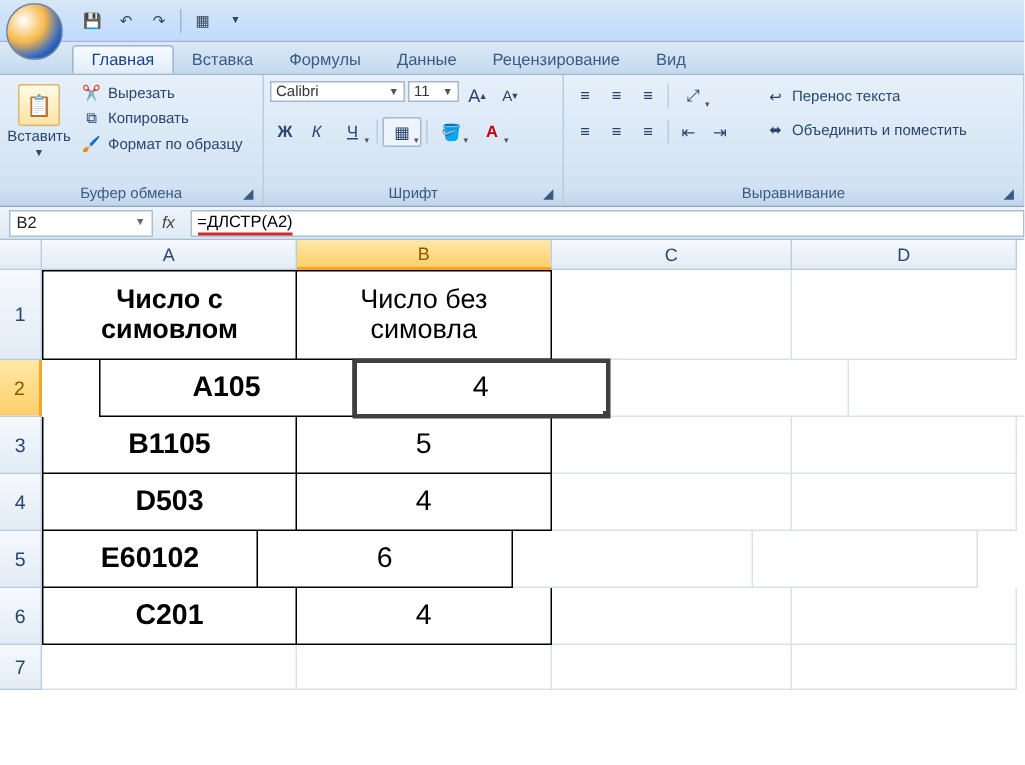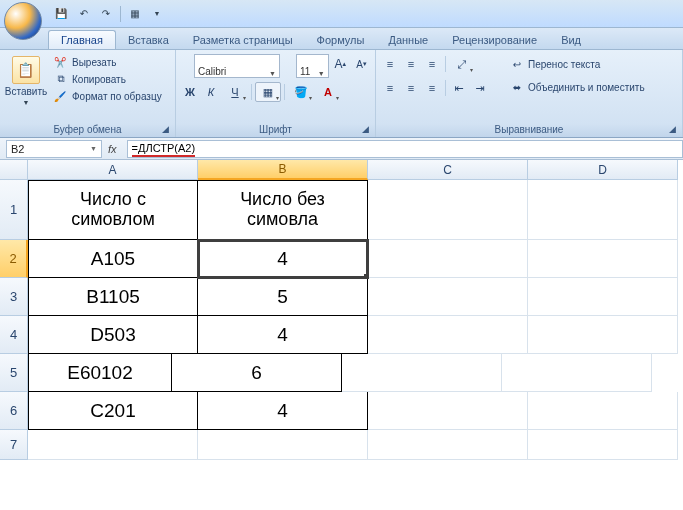--- a/index.html
+++ b/index.html
@@ -22,21 +22,21 @@
   .ribbon { height:88px; background:linear-gradient(#e6f0fa,#d2e2f3 85%,#c1d5eb); display:flex; border-bottom:1px solid #8ba6c4;}
   .group { border-right:1px solid #b8cde2; display:flex; flex-direction:column; justify-content:space-between; padding:2px 4px 0;}
   .group-body{flex:1; display:flex; align-items:flex-start; gap:3px; padding-top:2px;}
   .group-title{font-size:10px; color:#3b5a82; text-align:center; padding:1px 0 2px; position:relative;}
   .group-title .dlg{position:absolute; right:2px; top:1px; font-size:9px; color:#3b5a82;}
   .big-btn{display:flex; flex-direction:column; align-items:center; justify-content:center; width:44px; gap:2px; font-size:10px; color:#2a466e; padding:2px;}
   .big-icon{width:28px;height:28px;border:1px solid #e4b569;background:linear-gradient(#fffbe6,#fbe3a5);border-radius:2px;display:flex;align-items:center;justify-content:center;font-size:14px;}
   .small-stack{display:flex;flex-direction:column;gap:1px;}
   .small-btn{display:flex;align-items:center;gap:4px;font-size:10px;color:#2a466e;padding:1px 3px;white-space:nowrap;}
   .mini-icon{width:14px;height:14px;display:inline-flex;align-items:center;justify-content:center;font-size:10px;}
-  .combo{height:24px;background:#fff;border:1px solid #a4b7cd;font-size:10px;display:flex;align-items:flex-end;padding:0 3px;color:#333;margin-left:14px;}
+  .combo{height:14px;background:#fff;border:1px solid #a4b7cd;font-size:10px;display:flex;align-items:center;padding:0 3px;color:#333;}
   .combo .arrow{margin-left:auto;font-size:7px;color:#555;}
   .btnrow{display:flex;gap:1px;}
   .rbtn{width:20px;height:20px;border:1px solid transparent;display:flex;align-items:center;justify-content:center;font-size:11px;color:#2a466e;border-radius:2px;}
   .rbtn.split{width:26px;position:relative;}
   .rbtn.split::after{content:"▾";position:absolute;right:1px;bottom:0;font-size:6px;color:#555;}
   .rbtn.bd{border:1px solid #a4b7cd;background:#eef4fb;}
   .accent-a{color:#c00000;font-weight:bold;}
   .sep-v{width:1px;background:#b8cde2;margin:2px 2px;}
 
   
@@ -56,21 +56,21 @@
   .colhead.sel{background:linear-gradient(#ffe8a8,#ffcf69);border-bottom:2px solid #f5a623;color:#8a5a00;}
   .rowheads{position:absolute;left:0;top:20px;width:28px;}
   .rowhead{width:28px;background:linear-gradient(#f6f9fd,#e2ebf5);border-right:1px solid #b8cde2;border-bottom:1px solid #b8cde2;display:flex;align-items:center;justify-content:center;font-size:13px;color:#2a466e;}
   .rowhead.sel{background:linear-gradient(#ffe8a8,#ffcf69);border-right:2px solid #f5a623;color:#8a5a00;}
   .cells{position:absolute;left:28px;top:20px;}
   .row{display:flex;}
   .cell{border-right:1px solid #d8e2ec;border-bottom:1px solid #d8e2ec;display:flex;align-items:center;justify-content:center;font-size:19px;color:#000;background:#fff;overflow:hidden;}
   .cell.thead{font-size:18px;line-height:1.1;text-align:center;flex-direction:column;}
   .databorder{border-right:1px solid #000 !important;border-bottom:1px solid #000 !important;}
   .databorder-top{border-top:1px solid #000;}
-  .databorder-left{border-left:1px solid #000;}
+  .databorder-left{border-left:1px solid #000;font-weight:bold;}
   .sel-cell{outline:3px solid #3f3f3f; outline-offset:-2px; position:relative;}
   .sel-cell::after{content:"";position:absolute;right:-3px;bottom:-3px;width:6px;height:6px;background:#3f3f3f;}
 </style>
 </head>
 <body>
 
 <div class="titlebar">
   <div class="office-btn"></div>
   <div class="qa">
     <div class="qa-btn">💾</div>
@@ -78,21 +78,20 @@
     <div class="qa-btn">↷</div>
     <div class="qa-sep"></div>
     <div class="qa-btn">▦</div>
     <div class="qa-btn qa-drop">▼</div>
   </div>
 </div>
 
 <div class="tabs">
   <div class="tab active">Главная</div>
   <div class="tab">Вставка</div>
-  <div class="tab">Разметка страницы</div>
   <div class="tab">Формулы</div>
   <div class="tab">Данные</div>
   <div class="tab">Рецензирование</div>
   <div class="tab">Вид</div>
 </div>
 
 <div class="ribbon">
 
   <div class="group" style="width:176px">
     <div class="group-body">
@@ -221,21 +220,21 @@
           <div>симовлом</div>
         </div>
         <div class="cell databorder databorder-top thead" style="width: 170px; height: 60px;">
           <div>Число без</div>
           <div>симовла</div>
         </div>
         <div class="cell" style="width: 160px; height: 60px;"></div>
         <div class="cell" style="width: 150px; height: 60px;"></div>
       </div>
       <div class="row" style="height: 38px;">
-        <div class="cell databorder databorder-left" style="width: 170px; height: 38px;">A105</div>
+        <div class="cell databorder databorder-left" style="width: 170px; height: 38px; margin-left: 38px;">A105</div>
         <div class="cell databorder sel-cell" style="width: 170px; height: 38px;">4</div>
         <div class="cell" style="width: 160px; height: 38px;"></div>
         <div class="cell" style="width: 150px; height: 38px;"></div>
       </div>
       <div class="row" style="height: 38px;">
         <div class="cell databorder databorder-left" style="width: 170px; height: 38px;">B1105</div>
         <div class="cell databorder" style="width: 170px; height: 38px;">5</div>
         <div class="cell" style="width: 160px; height: 38px;"></div>
         <div class="cell" style="width: 150px; height: 38px;"></div>
       </div>

